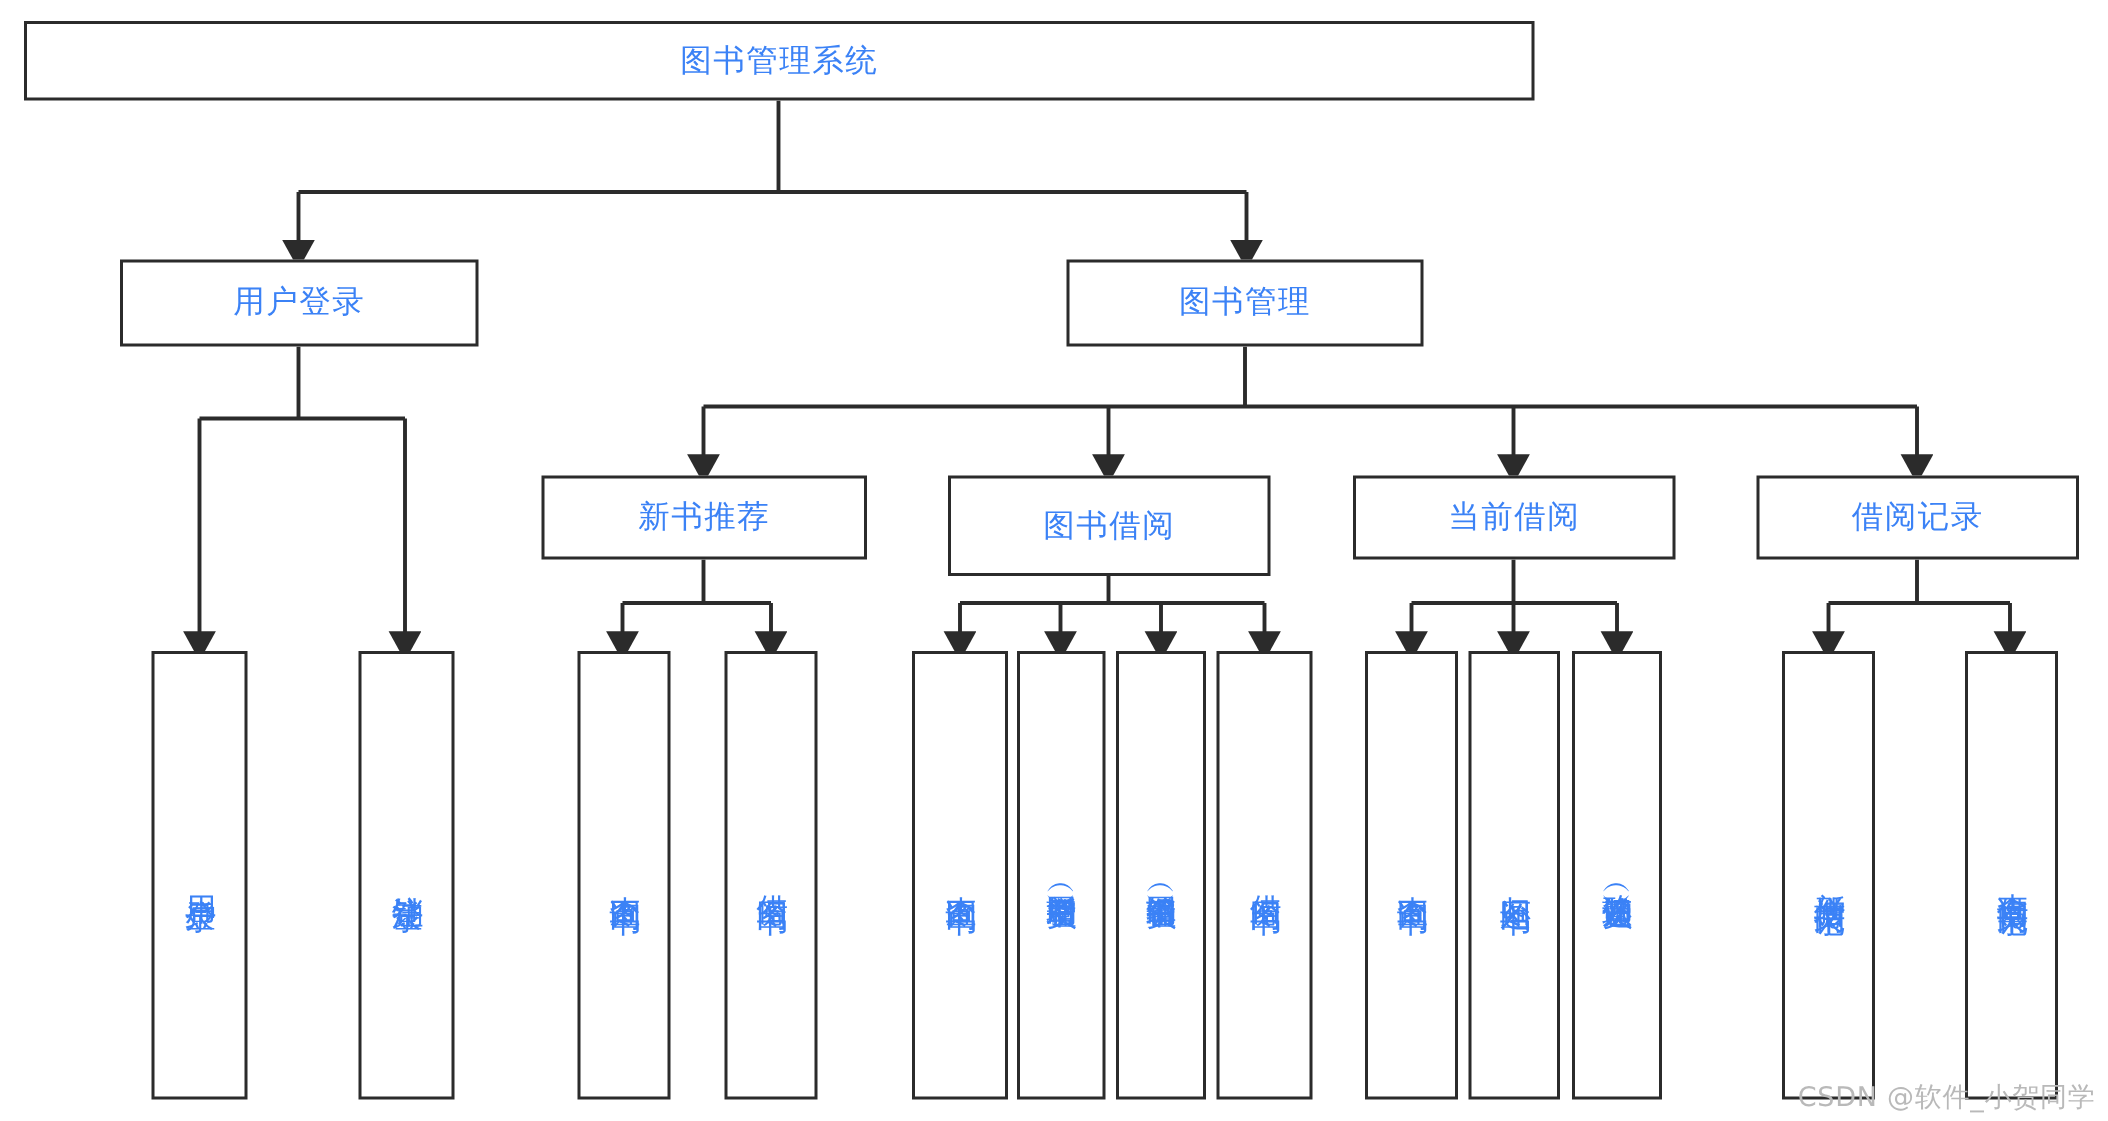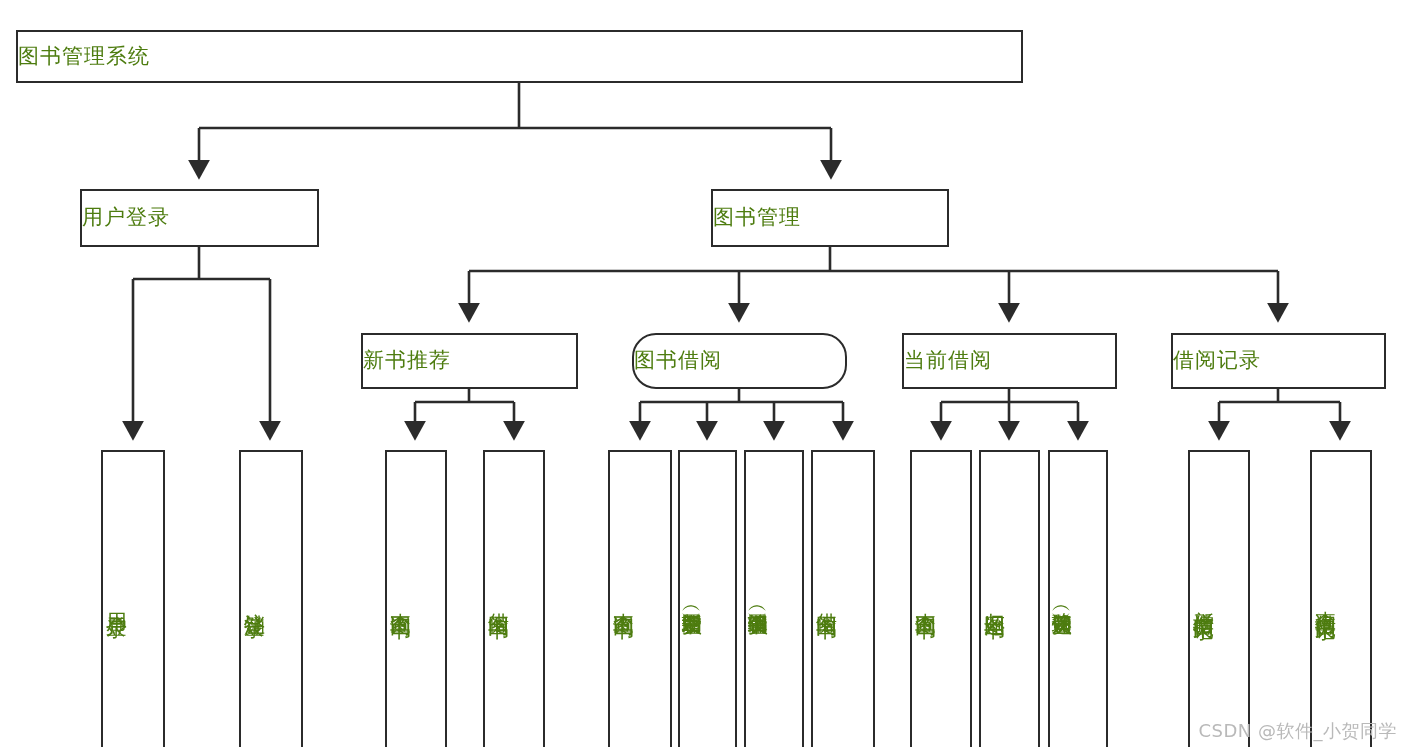--- a/index.html
+++ b/index.html
@@ -26,23 +26,22 @@
     height: 747px;
     pointer-events: none;
   }
   .node {
     position: absolute;
     box-sizing: border-box;
     border: 2px solid #2b2b2b;
     background: #ffffff;
     display: flex;
     align-items: center;
-    justify-content: flex-start;
-    color: #4d7c0f;
-    margin-top: 16px;
+    justify-content: center;
+    color: #3b82f6;
   }
   .node.horiz {
     font-size: 21px;
     letter-spacing: 1px;
     line-height: 1.1;
   }
   .node.vert {
     padding: 4px 0;
   }
   .node.vert .vtext {
@@ -133,21 +132,21 @@
   </div>
 
   <div class="node horiz" style="left:361px; top:317px; width:217px; height:56px;">
     <span>新书推荐</span>
   </div>
 
   <div class="node horiz" style="left:711px; top:173px; width:238px; height:58px;">
     <span>图书管理</span>
   </div>
 
-  <div class="node horiz" style="left:632px; top:317px; width:215px; height:56px;border-radius:24px;">
+  <div class="node horiz" style="left:632px; top:317px; width:215px; height:67px;">
     <span>图书借阅</span>
   </div>
 
   <div class="node horiz" style="left:902px; top:317px; width:215px; height:56px;">
     <span>当前借阅</span>
   </div>
 
   <div class="node horiz" style="left:1171px; top:317px; width:215px; height:56px;">
     <span>借阅记录</span>
   </div>

